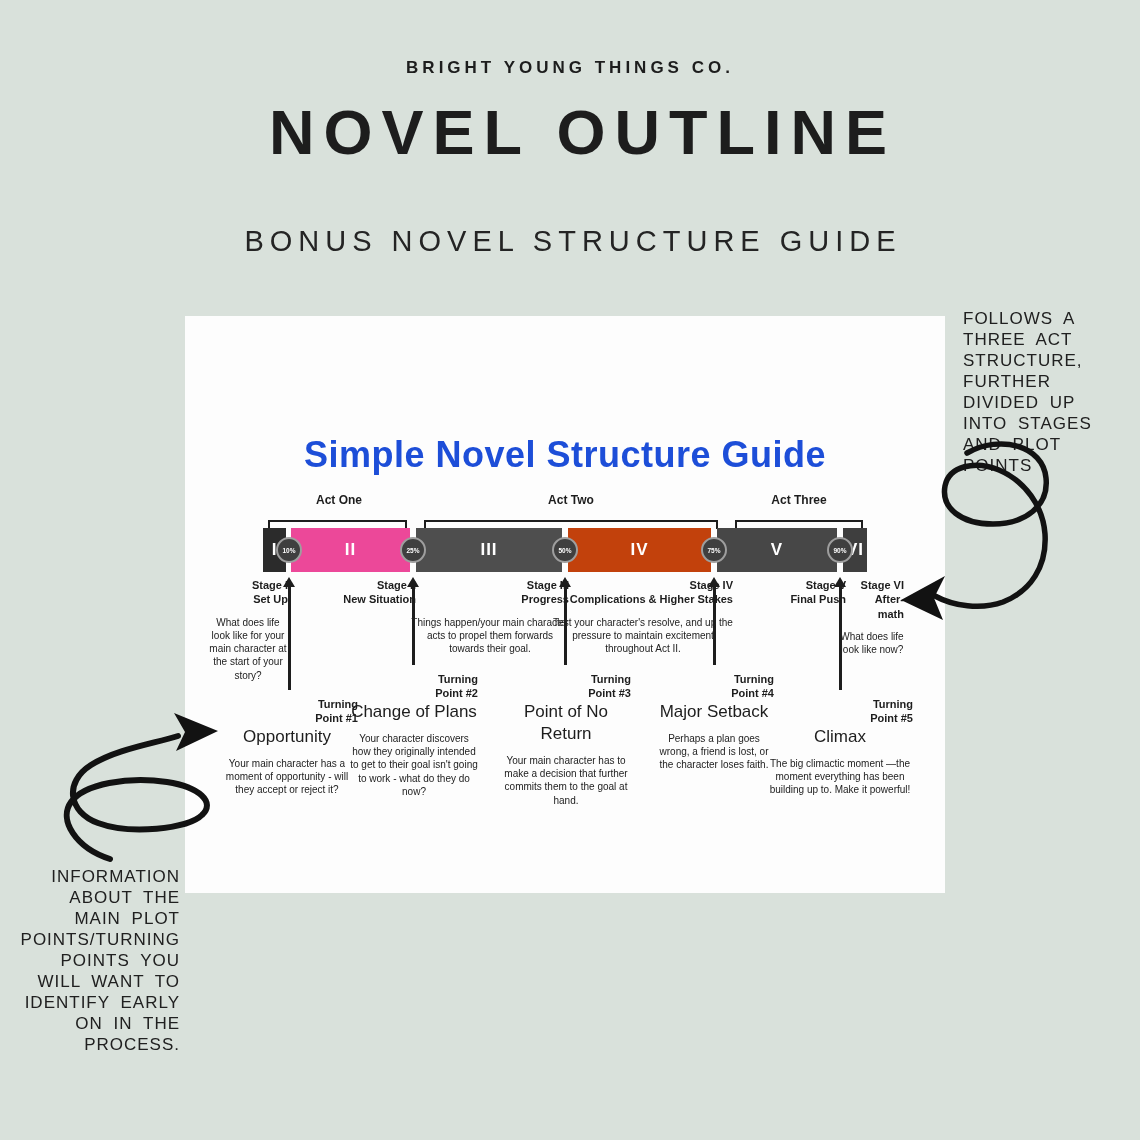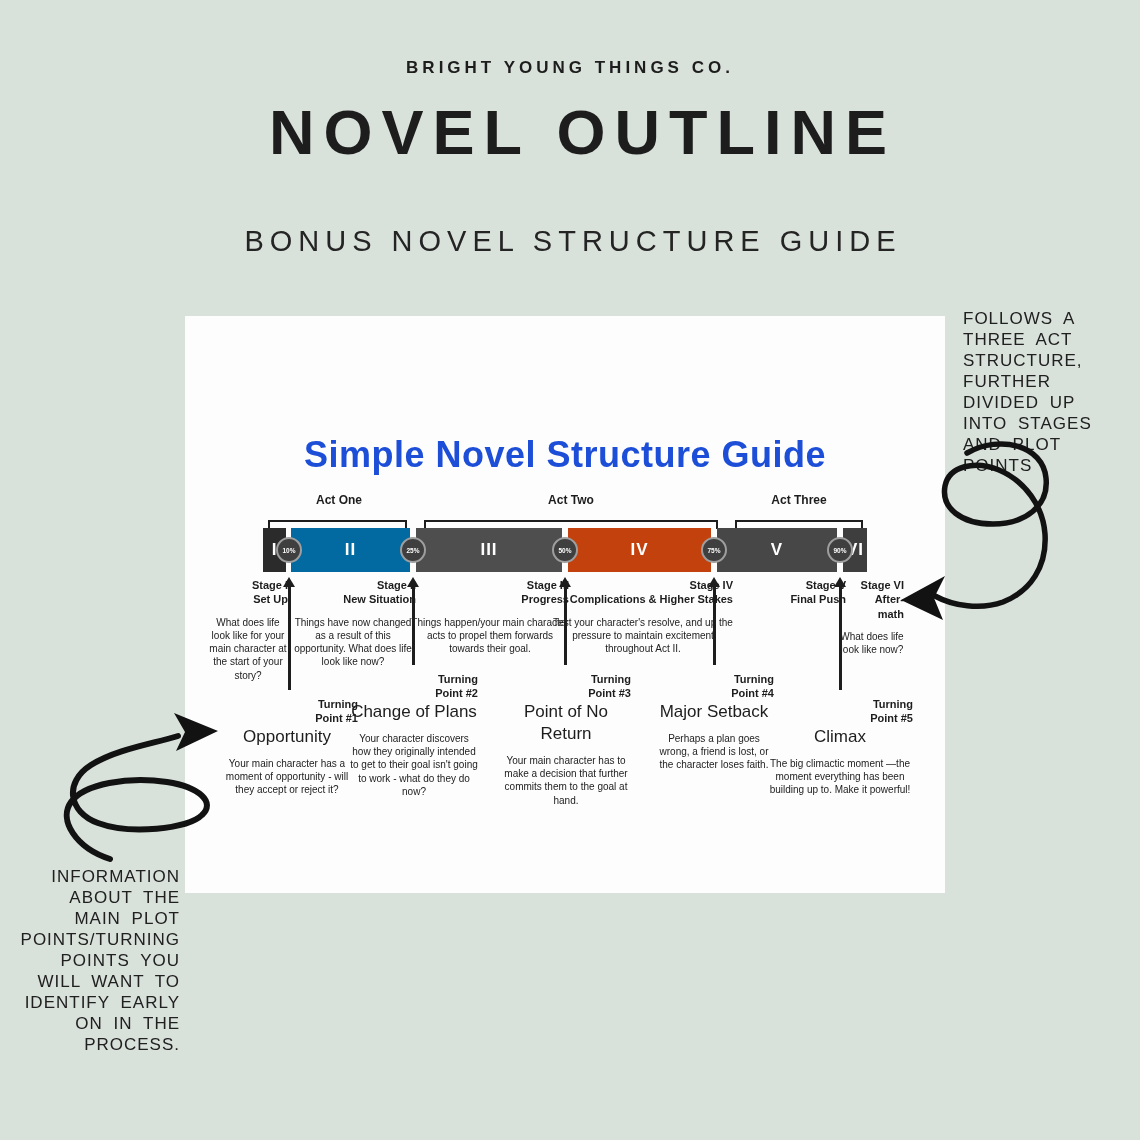--- a/index.html
+++ b/index.html
@@ -113,21 +113,21 @@
   <div class="act-label" style="left:386px">Act Two</div>
   <div class="act-label" style="left:614px">Act Three</div>
 
   <div class="bracket" style="left:83px;width:139px"></div>
   <div class="bracket" style="left:239px;width:294px"></div>
   <div class="bracket" style="left:550px;width:128px"></div>
 
   <div class="seg" style="left:78px;width:23px;background:#2b2b2b">
       <span>I</span>
     </div>
-  <div class="seg" style="left:106px;width:119px;background:#0369a1">
+  <div class="seg" style="left:106px;width:119px;background:#ec4899">
       <span>II</span>
     </div>
   <div class="seg" style="left:231px;width:146px;background:#4e4e4e">
       <span>III</span>
     </div>
   <div class="seg" style="left:383px;width:143px;background:#c2410c">
       <span>IV</span>
     </div>
   <div class="seg" style="left:532px;width:120px;background:#474747">
       <span>V</span>
@@ -154,21 +154,20 @@
   <div class="arrow-line" style="left:654px;top:270px;height:104px"></div>
 
   <div class="stage" style="left:23px;width:80px">
     <div class="hd">Stage I</div>
     <div class="hd">Set Up</div>
     <div class="bd">What does life look like for your main character at the start of your story?</div>
   </div>
   <div class="stage" style="left:105px;width:126px">
     <div class="hd">Stage II</div>
     <div class="hd">New Situation</div>
-    <div class="bd">Things have now changed as a result of this opportunity. What does life look like now?</div>
   </div>
   <div class="stage" style="left:226px;width:158px">
     <div class="hd">Stage III</div>
     <div class="hd">Progress</div>
     <div class="bd">Things happen/your main character acts to propel them forwards towards their goal.</div>
   </div>
   <div class="stage" style="left:368px;width:180px">
     <div class="hd">Stage IV</div>
     <div class="hd">Complications &amp; Higher Stakes</div>
     <div class="bd">Test your character's resolve, and up the pressure to maintain excitement throughout Act II.</div>

